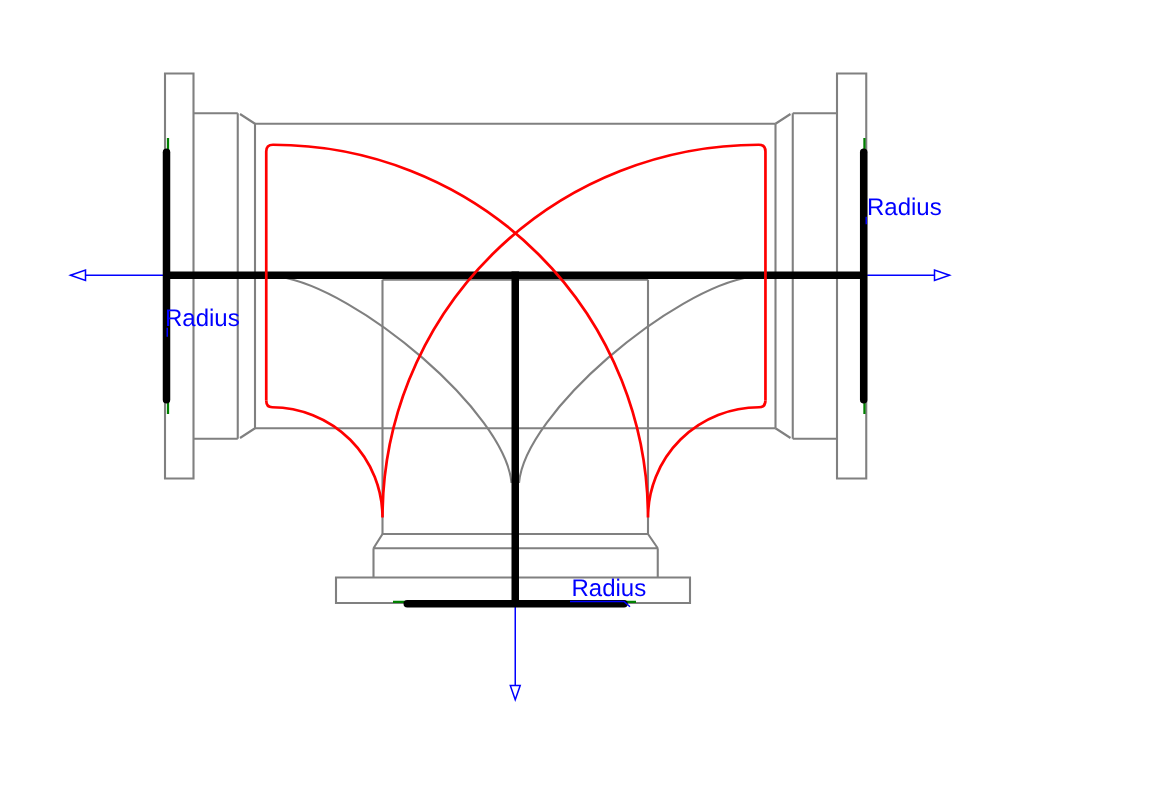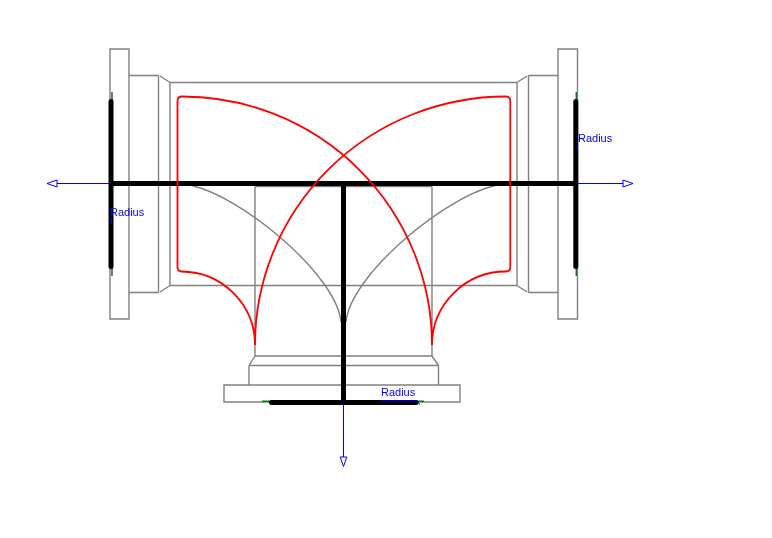--- a/index.html
+++ b/index.html
@@ -1,19 +1,19 @@
 <!DOCTYPE html>
 <html><head>
 <meta charset="utf-8">
 <style>
   html,body{margin:0;padding:0;background:#fff;}
   #canvas{position:relative;width:772px;height:538px;background:#fff;overflow:hidden;
           font-family:"Liberation Sans", sans-serif;}
   #drawing-svg{position:absolute;left:0;top:0;}
-  .radius-label{position:absolute;font-size:11px;line-height:11px;color:#0000FF;
+  .radius-label{position:absolute;font-size:16px;line-height:11px;color:#0000FF;
                 white-space:nowrap;letter-spacing:0px;text-align:center;}
 </style>
 </head>
 <body>
 
 <div id="canvas">
 
 <svg id="drawing-svg" width="772" height="538" viewBox="0 0 772 538">
 
   <g fill="none" stroke-width="1" stroke="#0000FF">

